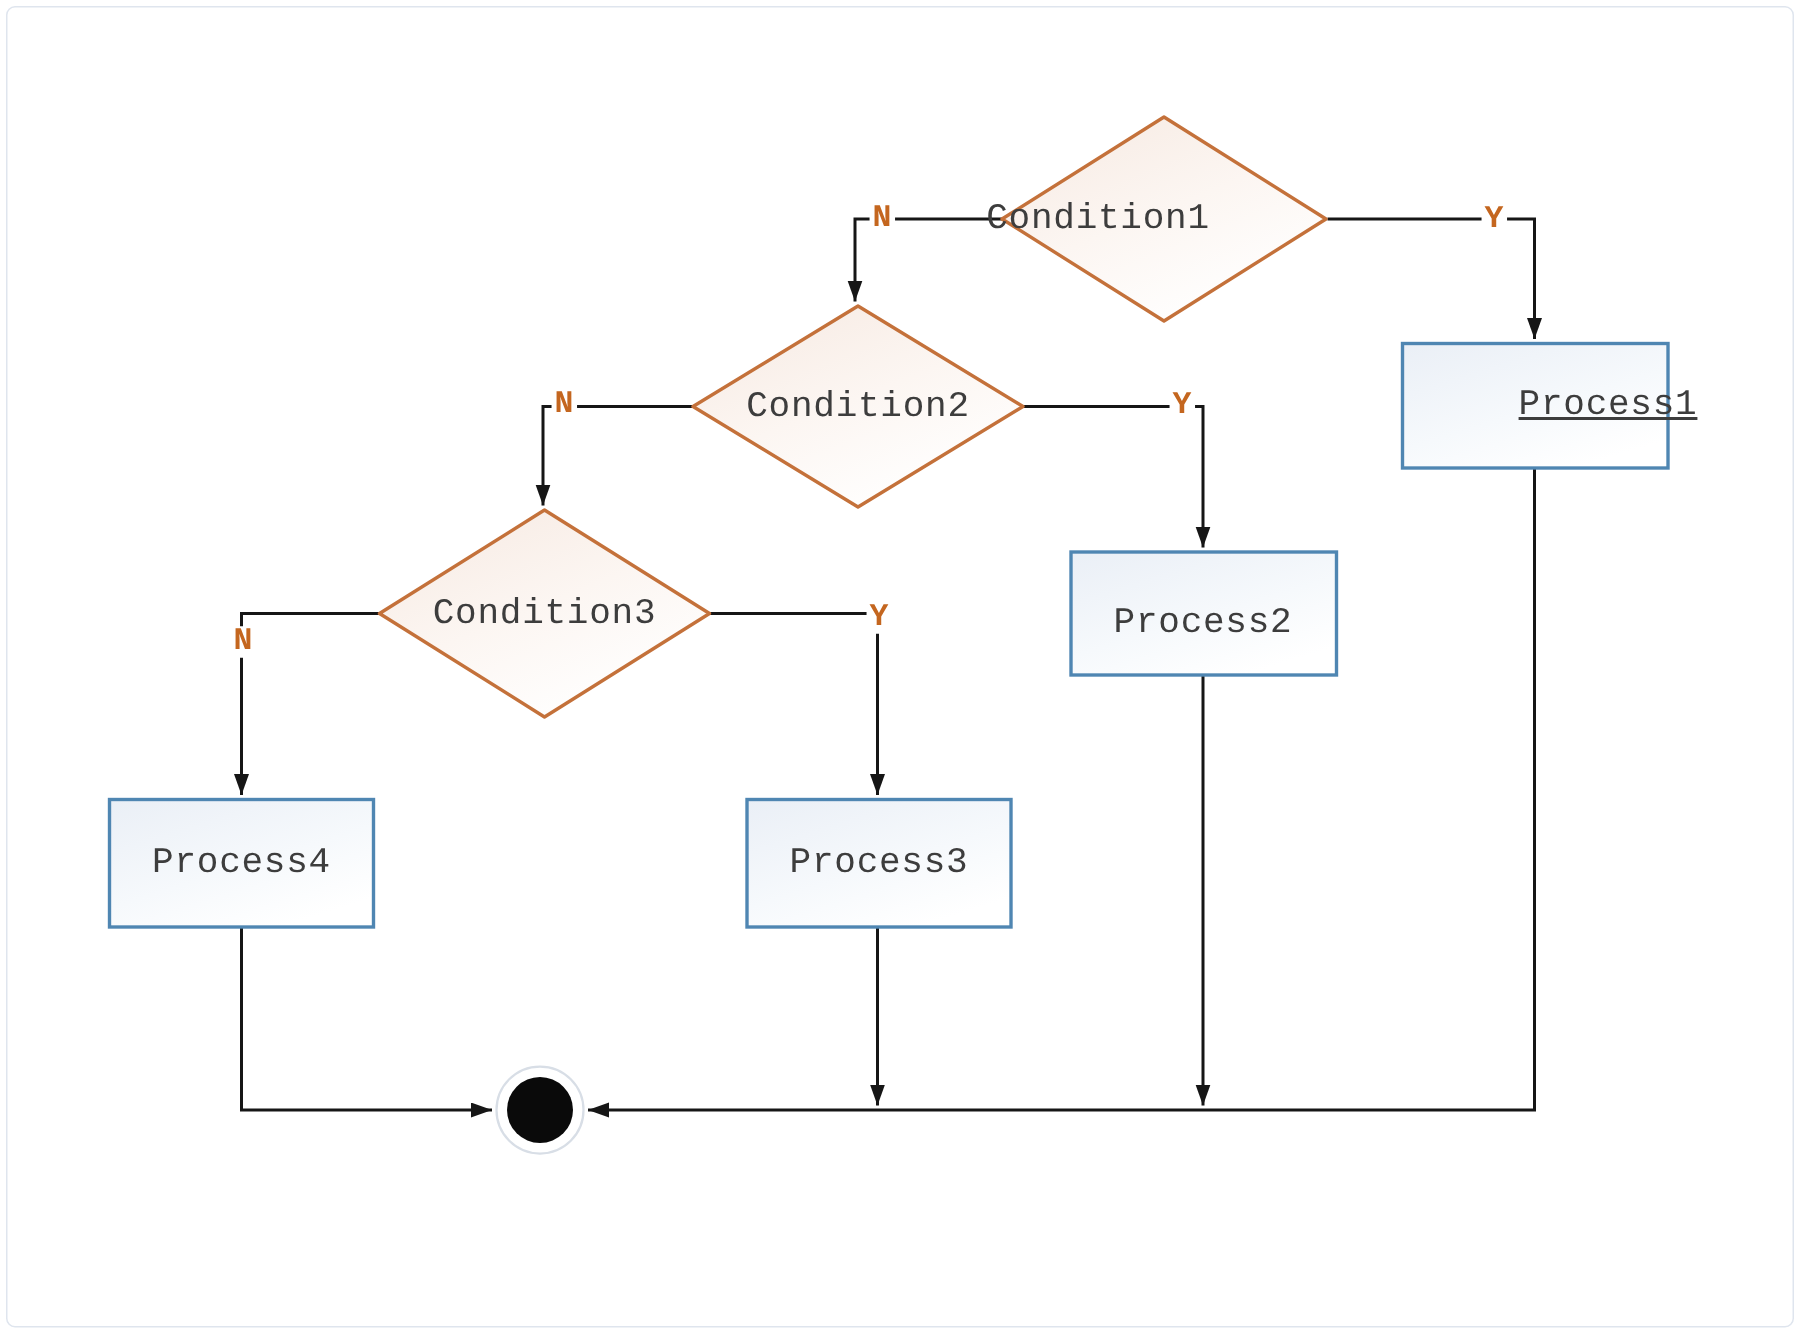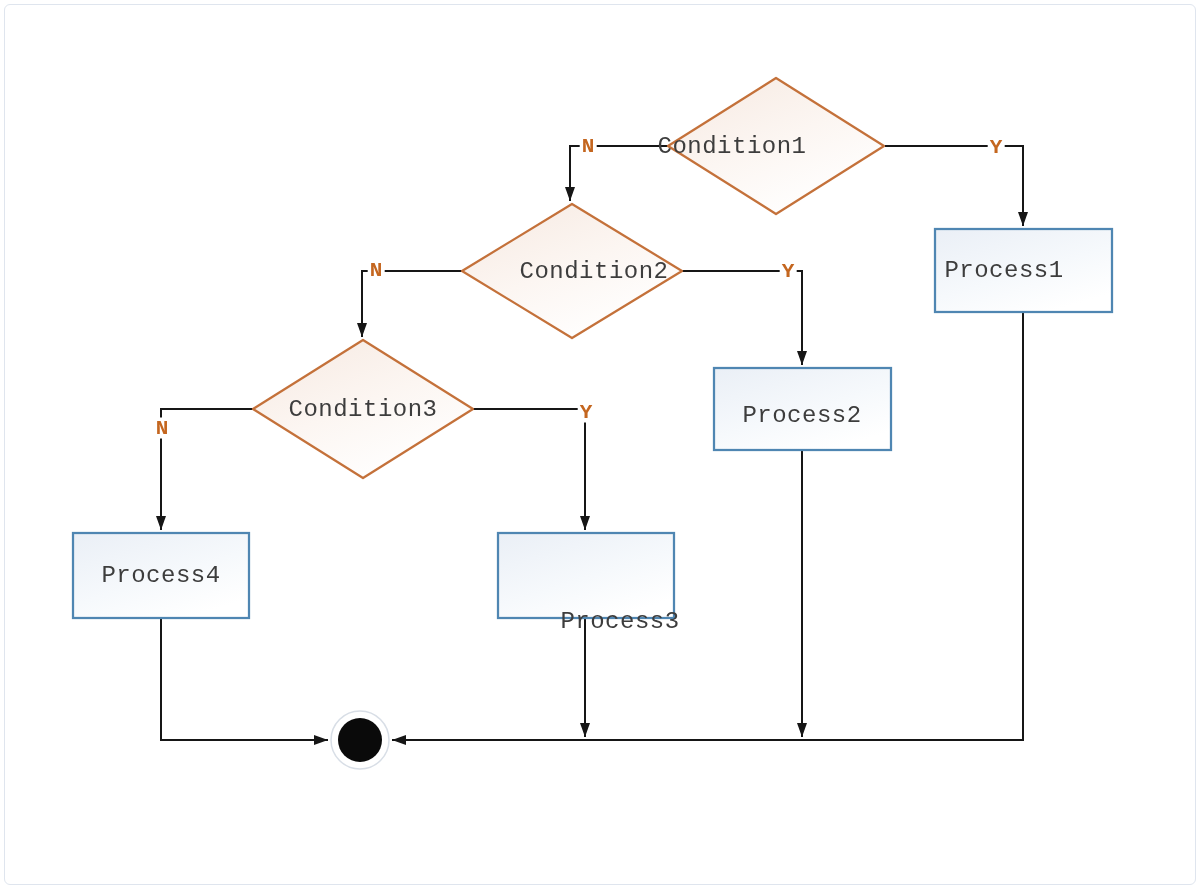--- a/index.html
+++ b/index.html
@@ -127,25 +127,25 @@
     <rect class="process-shape" fill="url(#gradProcess)" x="498" y="533" width="176" height="85"></rect>
     <rect class="process-shape" fill="url(#gradProcess)" x="73" y="533" width="176" height="85"></rect>
 
     <circle class="end-ring" cx="360" cy="740" r="29"></circle>
     <circle class="end-dot" cx="360" cy="740" r="22"></circle>
   </svg>
 
   <div class="labels">
 
     <div class="node-label" style="left:732px; top:147px;">Condition1</div>
-    <div class="node-label" style="left:572px; top:272px;margin-left:22px;">Condition2</div>
+    <div class="node-label" style="left:572px; top:272px;">Condition2</div>
     <div class="node-label" style="left:363px; top:410px;font-family:Liberation Mono, monospace;">Condition3</div>
-    <div class="node-label" style="left:1004px; top:271px;">Process1</div>
+    <div class="node-label" style="left:1072px; top:271px;text-decoration:underline;">Process1</div>
     <div class="node-label" style="left:802px; top:416px;">Process2</div>
-    <div class="node-label" style="left:620px; top:576px;margin-top:46px;">Process3</div>
+    <div class="node-label" style="left:586px; top:576px;">Process3</div>
     <div class="node-label" style="left:161px; top:576px;">Process4</div>
 
     <div class="branch-label" style="left:588px; top:146px;">N</div>
     <div class="branch-label" style="left:996px; top:147px;">Y</div>
     <div class="branch-label" style="left:376px; top:270px;">N</div>
     <div class="branch-label" style="left:788px; top:271px;">Y</div>
     <div class="branch-label" style="left:162px; top:428px;">N</div>
     <div class="branch-label" style="left:586px; top:412px;">Y</div>
   </div>
 

